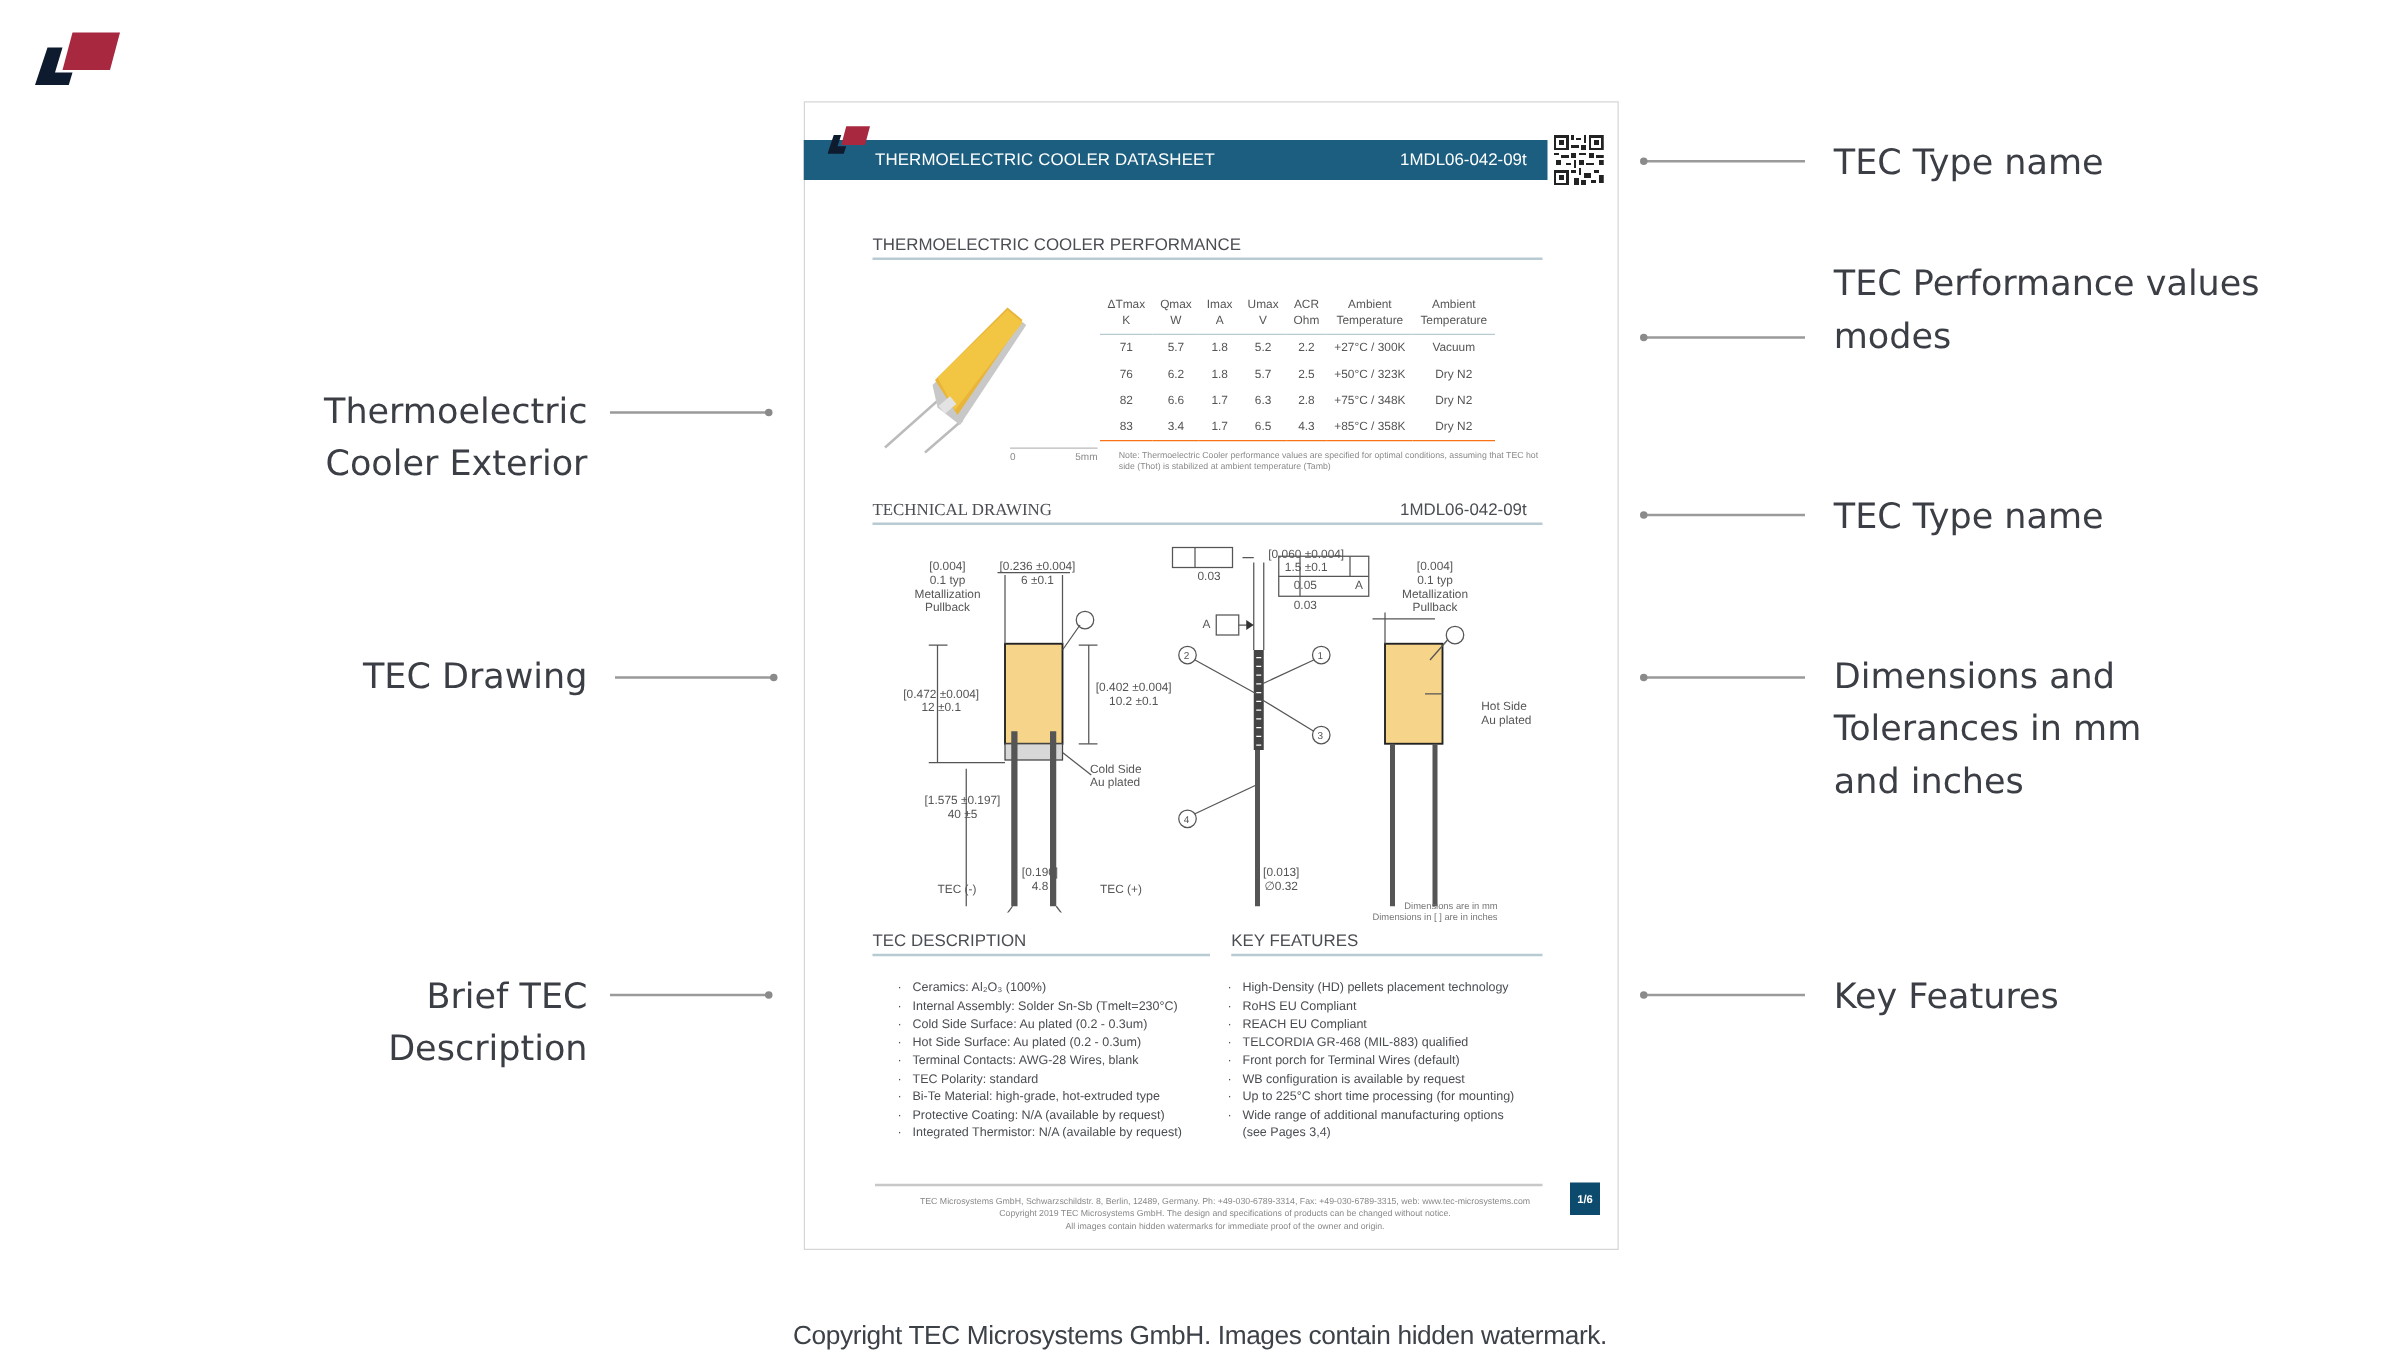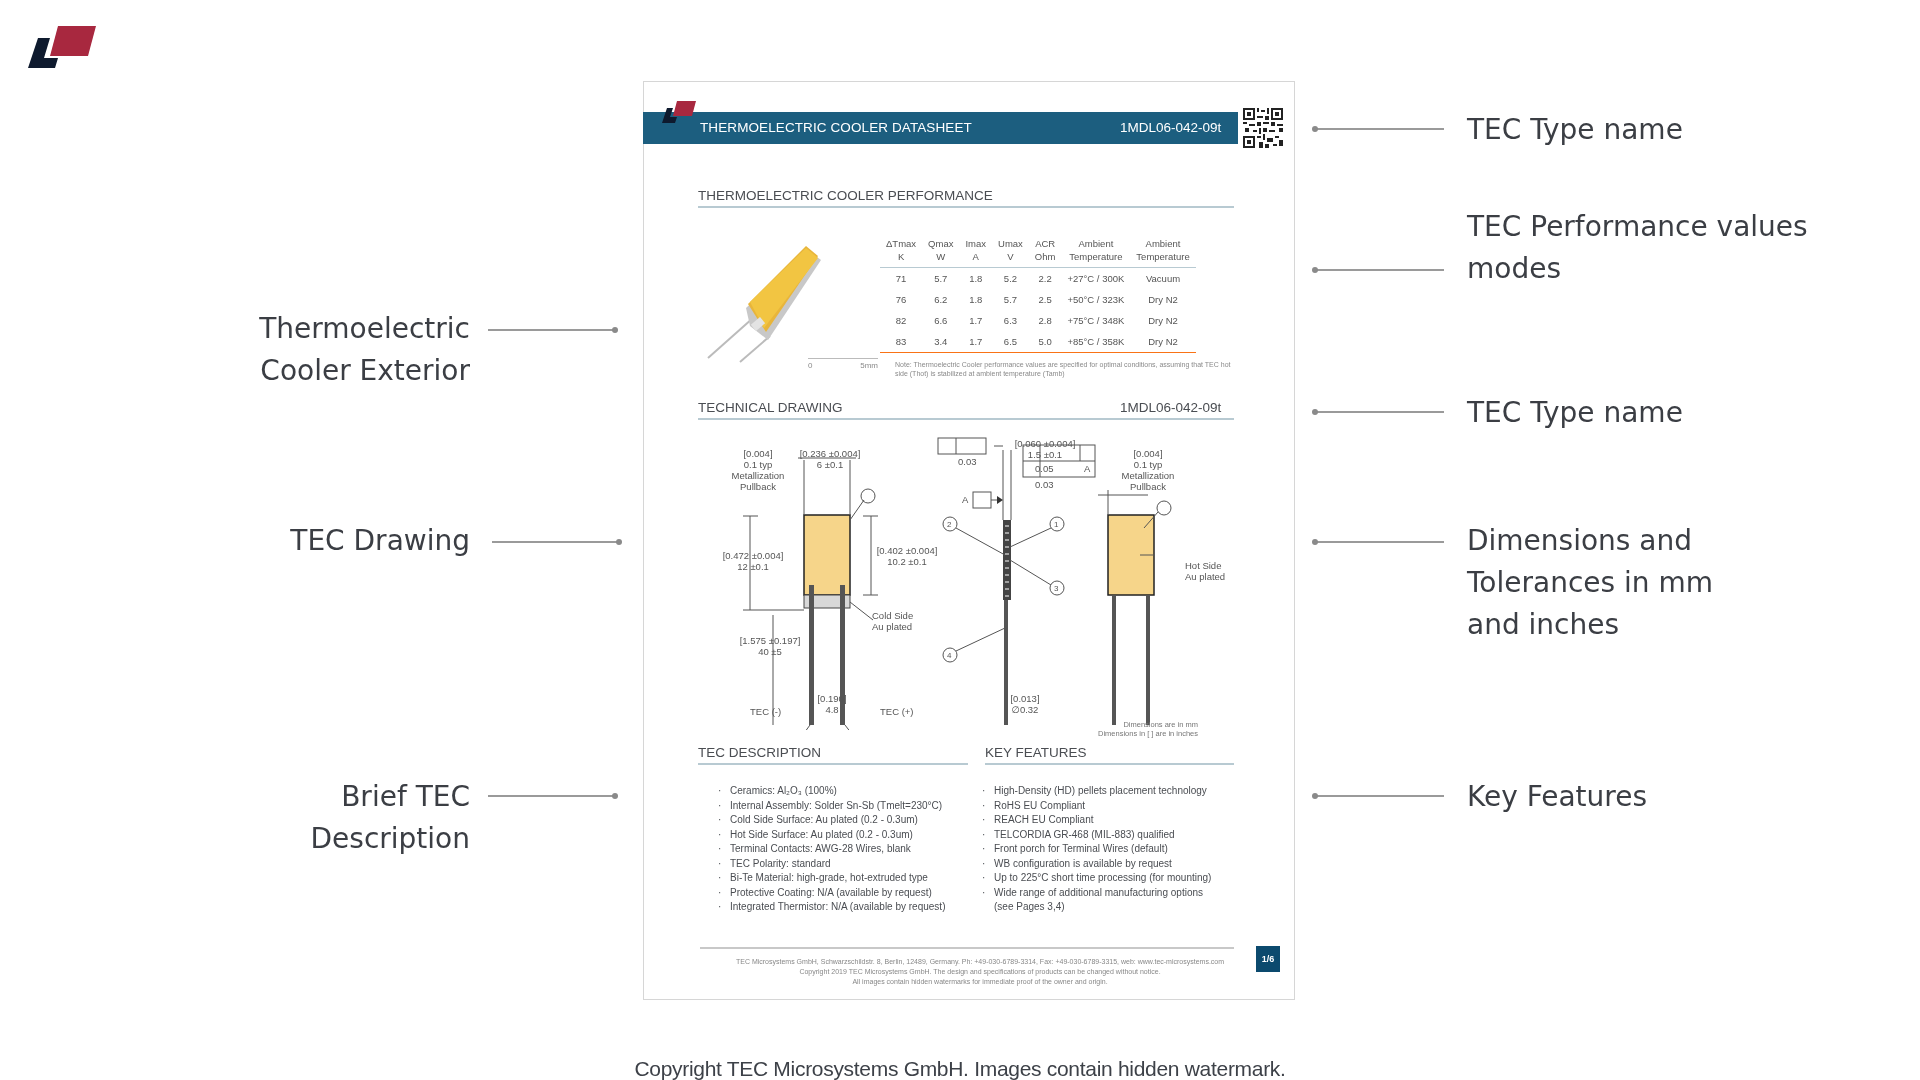--- a/index.html
+++ b/index.html
@@ -237,29 +237,29 @@
         <td>6.3</td>
         <td>2.8</td>
         <td>+75°C / 348K</td>
         <td>Dry N2</td>
     </tr>
     <tr style="border-bottom:1px solid #f97316;">
       <td>83</td>
         <td>3.4</td>
         <td>1.7</td>
         <td>6.5</td>
-        <td>5.0</td>
+        <td>4.3</td>
         <td>+85°C / 358K</td>
         <td>Dry N2</td>
     </tr>
   </tbody>
 </table>
 <div class="abs note">Note: Thermoelectric Cooler performance values are specified for optimal conditions, assuming that TEC hot side (Thot) is stabilized at ambient temperature (Tamb)</div>
 
-<div class="abs sec-title" style="left:698px; top:400px;">TECHNICAL DRAWING</div>
+<div class="abs sec-title" style="left:698px; top:400px;font-family:Liberation Serif, serif;">TECHNICAL DRAWING</div>
 <div class="abs sec-title" style="left:1120px; top:400px;">1MDL06-042-09t</div>
 <div class="abs sec-rule" style="left:698px; top:418px; width:536px;"></div>
 
 <svg class="abs" style="left:698px; top:430px; width:536px; height:300px;" viewBox="0 0 536 300" font-family="Liberation Sans, sans-serif">
 
   <rect x="106" y="85" width="46" height="80" fill="#f6d58a" stroke="#222" stroke-width="1.5"></rect>
   <rect x="106" y="165" width="46" height="13" fill="#d8d8d8" stroke="#444"></rect>
   <rect x="111" y="155" width="5" height="140" fill="#555"></rect>
   <rect x="142" y="155" width="5" height="140" fill="#555"></rect>
   <line x1="106" y1="70" x2="106" y2="85" stroke="#555"></line>

